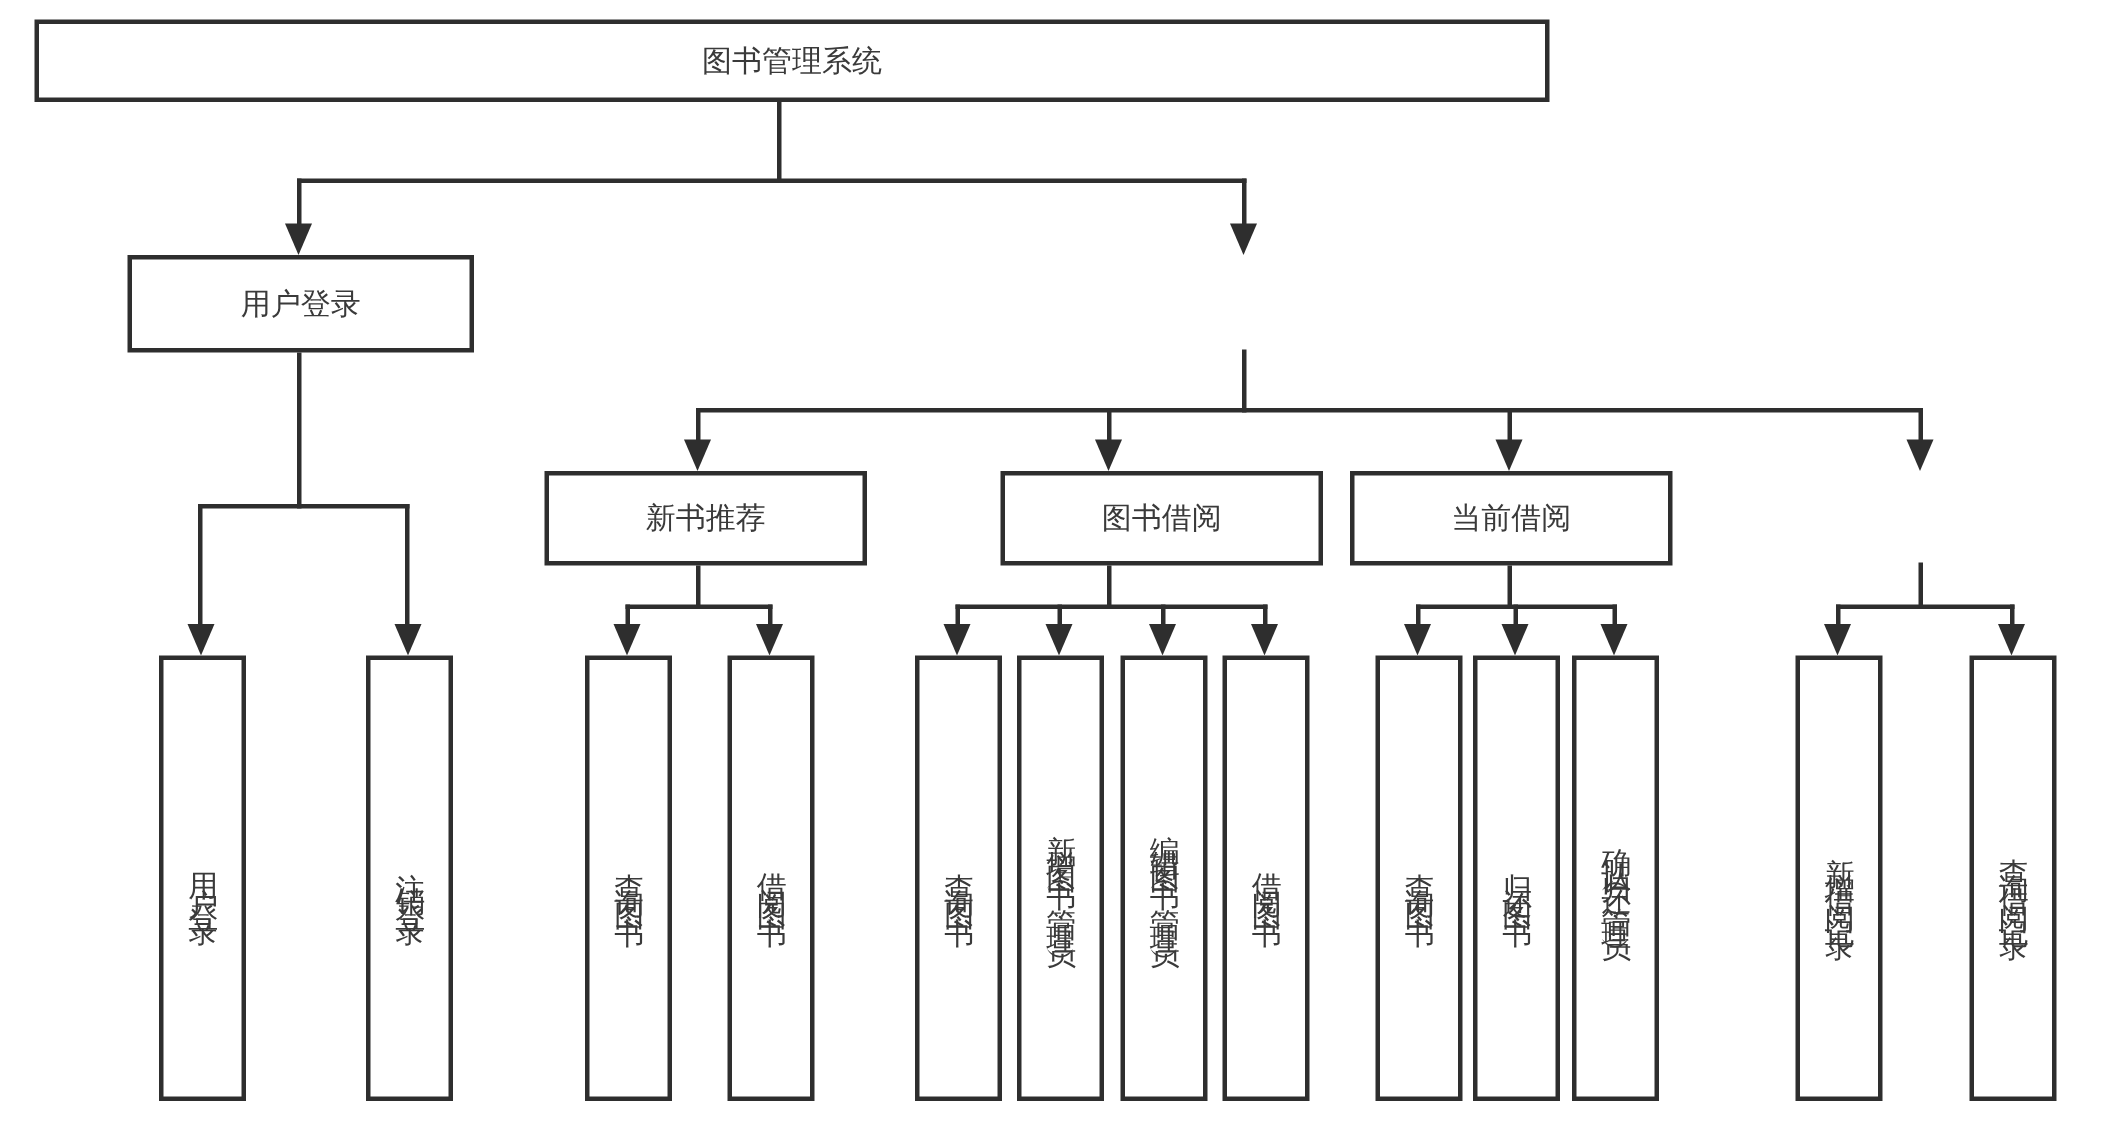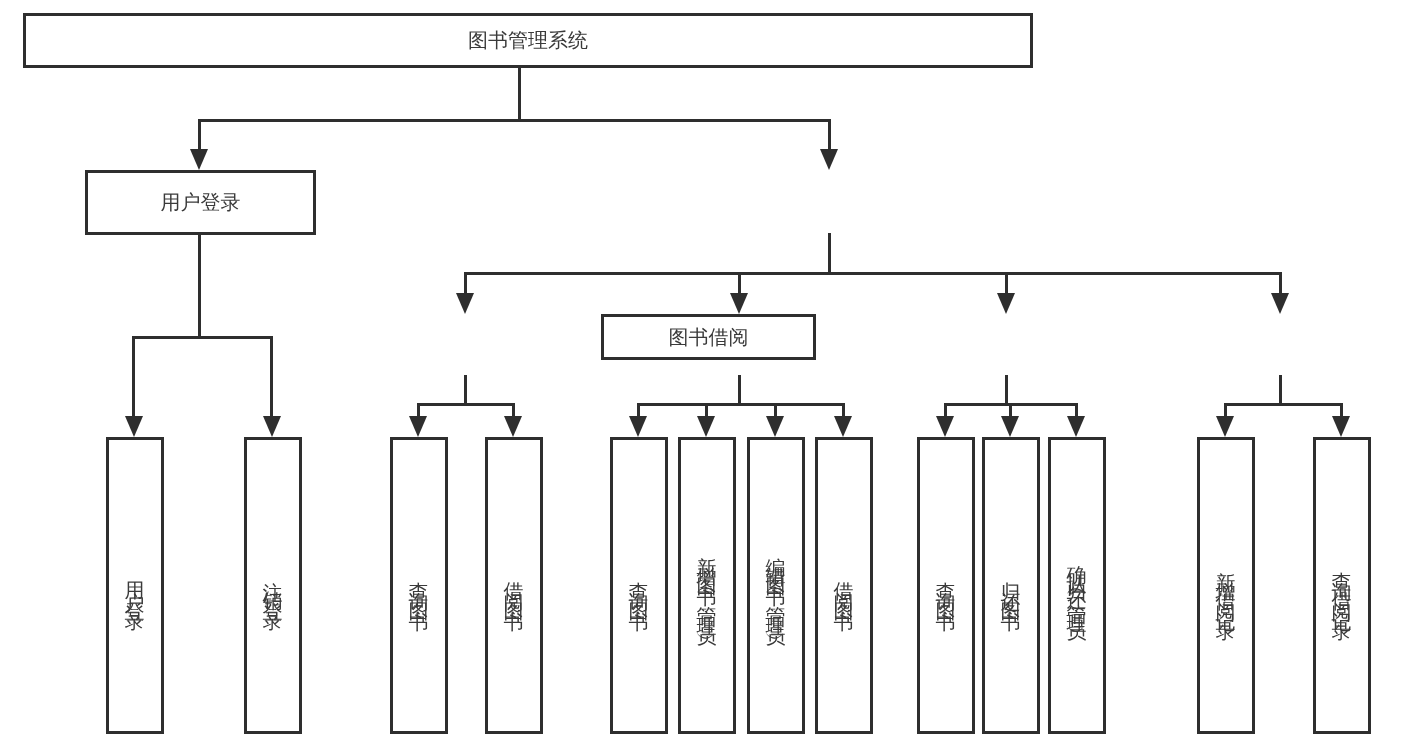--- a/index.html
+++ b/index.html
@@ -84,22 +84,28 @@
   <div class="hline" style="left:464px; top:272px; width:818px;"></div>
   <div class="vline" style="left:464px; top:272px; height:24px;"></div>
   <div class="arrow" style="left:456px; top:293px;"></div>
   <div class="vline" style="left:738px; top:272px; height:24px;"></div>
   <div class="arrow" style="left:730px; top:293px;"></div>
   <div class="vline" style="left:1005px; top:272px; height:24px;"></div>
   <div class="arrow" style="left:997px; top:293px;"></div>
   <div class="vline" style="left:1279px; top:272px; height:24px;"></div>
   <div class="arrow" style="left:1271px; top:293px;"></div>
 
-  <div class="box" style="left:601px; top:314px; width:215px; height:46px;">
+  <div class="box" style="left:363px; top:314px; width:215px; height:63px;">
+    <span>新书推荐</span>
+  </div>
+  <div class="box" style="left:667px; top:314px; width:215px; height:63px;">
     <span>图书借阅</span>
+  </div>
+  <div class="box" style="left:900px; top:314px; width:215px; height:63px;">
+    <span>当前借阅</span>
   </div>
 
   <div class="vline" style="left:464px; top:375px; height:31px;"></div>
   <div class="hline" style="left:417px; top:403px; width:98px;"></div>
   <div class="vline" style="left:417px; top:403px; height:15px;"></div>
   <div class="arrow" style="left:409px; top:416px;"></div>
   <div class="vline" style="left:512px; top:403px; height:15px;"></div>
   <div class="arrow" style="left:504px; top:416px;"></div>
 
   <div class="vline" style="left:738px; top:375px; height:31px;"></div>

